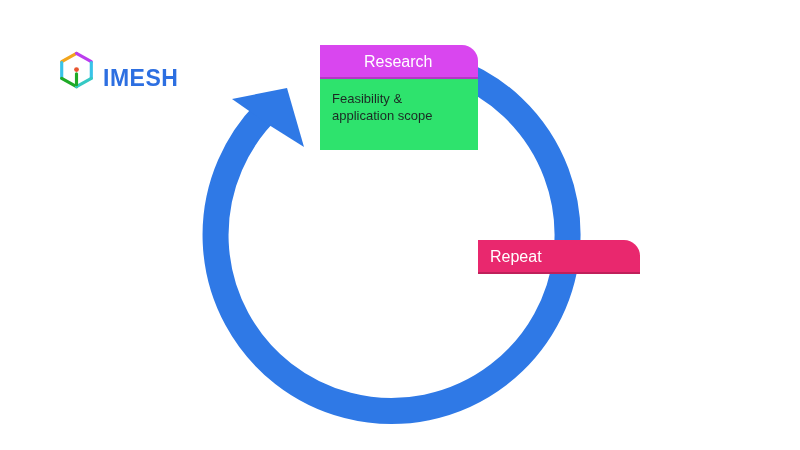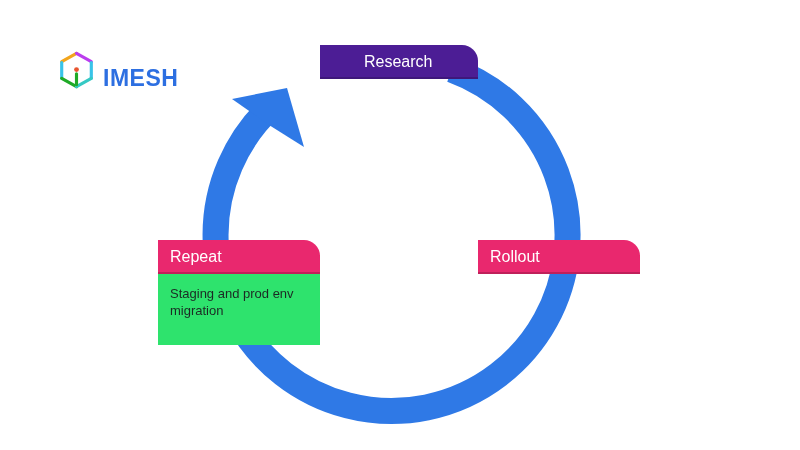--- a/index.html
+++ b/index.html
@@ -44,27 +44,24 @@
       <path d="M36 13 L36 30" stroke="#38C3E8"></path>
       <path d="M4 30 L20 39" stroke="#1FAA27"></path>
       <path d="M36 30 L20 39" stroke="#35C9C4"></path>
       <path d="M20 25 L20 37" stroke="#1FAA27"></path>
       <circle cx="20" cy="20.5" r="2.6" fill="#E8542F" stroke="none"></circle>
     </svg>
     <span class="logo-text" style="color: rgb(45, 111, 225);">IMESH</span>
   </div>
 
   <div class="card card-research">
-    <div class="card-header" style="color: rgb(255, 255, 255); background-color: #4c1d95; padding-left: 44px;">Research</div>
+    <div class="card-header" style="color: rgb(255, 255, 255); background-color: #d946ef; padding-left: 44px;">Research</div>
+    <div class="card-body" style="color: rgb(28, 42, 36); background-color: rgb(46, 227, 109);">
+      <div class="desc">Feasibility &amp; application scope</div>
+    </div>
   </div>
 
   <div class="card card-rollout">
-    <div class="card-header" style="color: rgb(255, 255, 255); background-color: rgb(233, 40, 110);">Rollout</div>
+    <div class="card-header" style="color: rgb(255, 255, 255); background-color: rgb(233, 40, 110);">Repeat</div>
   </div>
 
-  <div class="card card-repeat">
-    <div class="card-header" style="color: rgb(255, 255, 255); background-color: rgb(233, 40, 110);">Repeat</div>
-    <div class="card-body" style="color: rgb(28, 42, 36); background-color: rgb(46, 227, 109);">
-      <div class="desc">Staging and prod env migration</div>
-    </div>
-  </div>
 
 </div>
 
 </body></html>

